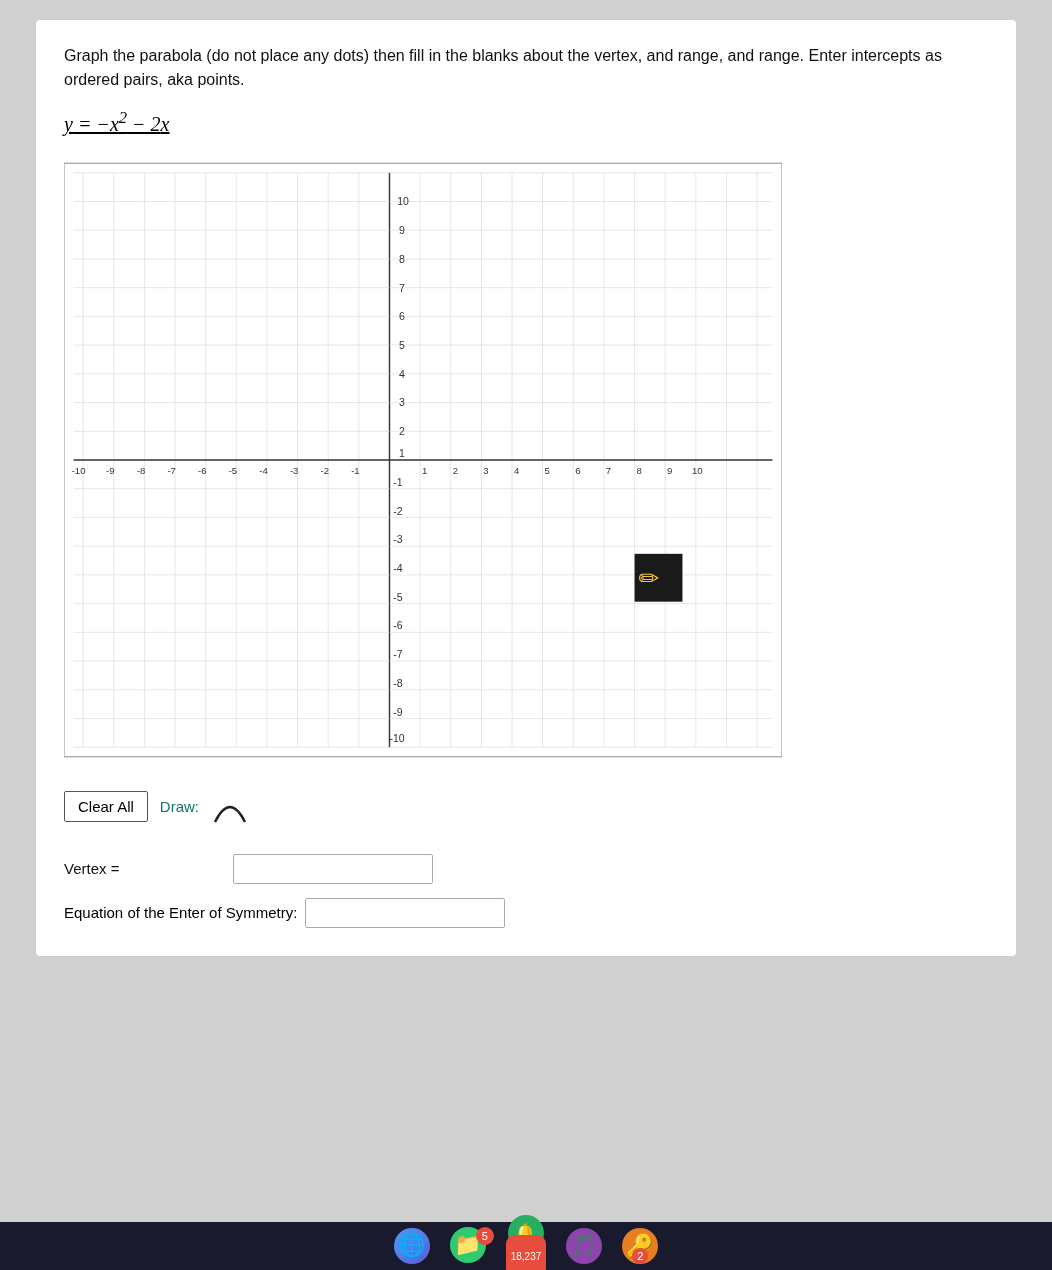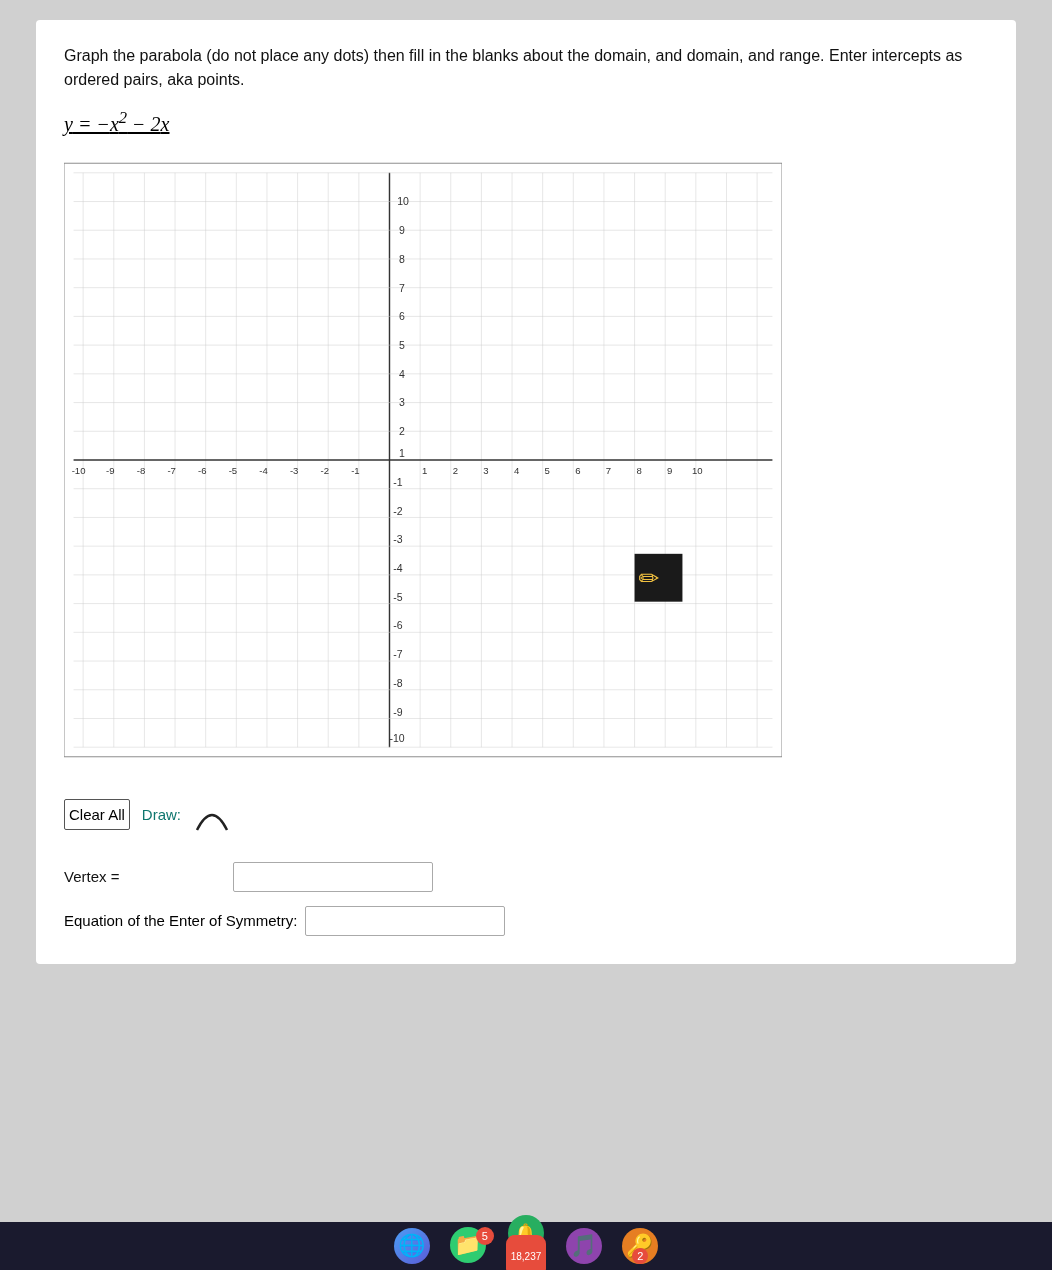--- a/index.html
+++ b/index.html
@@ -29,37 +29,37 @@
       font-size: 20px;
       font-style: italic;
       margin-bottom: 14px;
       font-family: 'Times New Roman', Times, serif;
       text-decoration: underline;
     }
     .graph-area {
       position: relative;
       width: 718px;
       height: 620px;
-      margin-bottom: 26px;
+      margin-bottom: 18px;
       border-radius: 9px;
     }
     .graph-svg {
       width: 100%;
       height: 100%;
     }
     .controls-row {
       display: flex;
       align-items: center;
       gap: 12px;
       margin-bottom: 28px;
     }
     .clear-all-btn {
       border: 1.5px solid #555;
       background: #fff;
-      padding: 6px 4px;
+      padding: 6px 13px;
       font-size: 15px;
       cursor: pointer;
       border-radius: 2px;
     }
     .draw-label {
       font-size: 15px;
       color: #0f766e;
     }
     .draw-icon {
       width: 38px;
@@ -133,21 +133,21 @@
       position: relative;
       top: -20px;
       left: 12px;
       margin-right: -10px;
     }
   </style>
 </head>
 <body>
 
 <div class="page-container">
-  <p class="instruction-text">Graph the parabola (do not place any dots) then fill in the blanks about the domain, and domain, and range. Enter intercepts as ordered pairs, aka points.</p>
+  <p class="instruction-text">Graph the parabola (do not place any dots) then fill in the blanks about the vertex, and range, and range. Enter intercepts as ordered pairs, aka points.</p>
 
   <div class="equation">
     <i>y</i> = −<i>x</i><sup>2</sup> − 2<i>x</i>
   </div>
 
   <div class="graph-area">
     <svg class="graph-svg" viewBox="0 0 750 620" xmlns="http://www.w3.org/2000/svg">
 
       <rect x="0" y="0" width="750" height="620" fill="white" stroke="#888" stroke-width="1"></rect>
 

